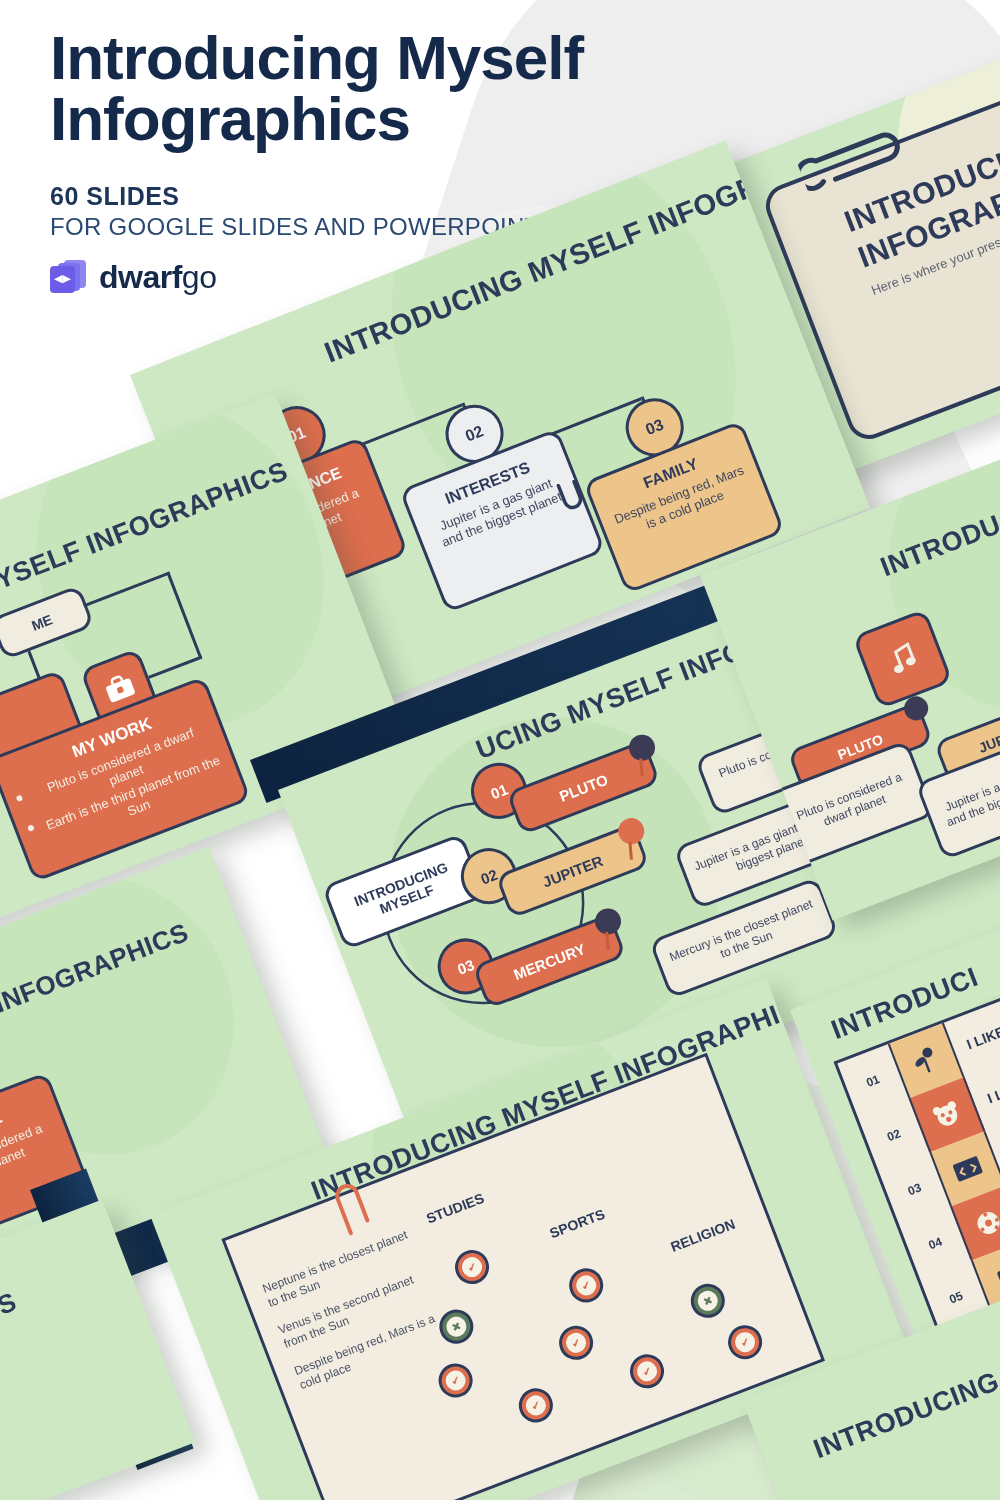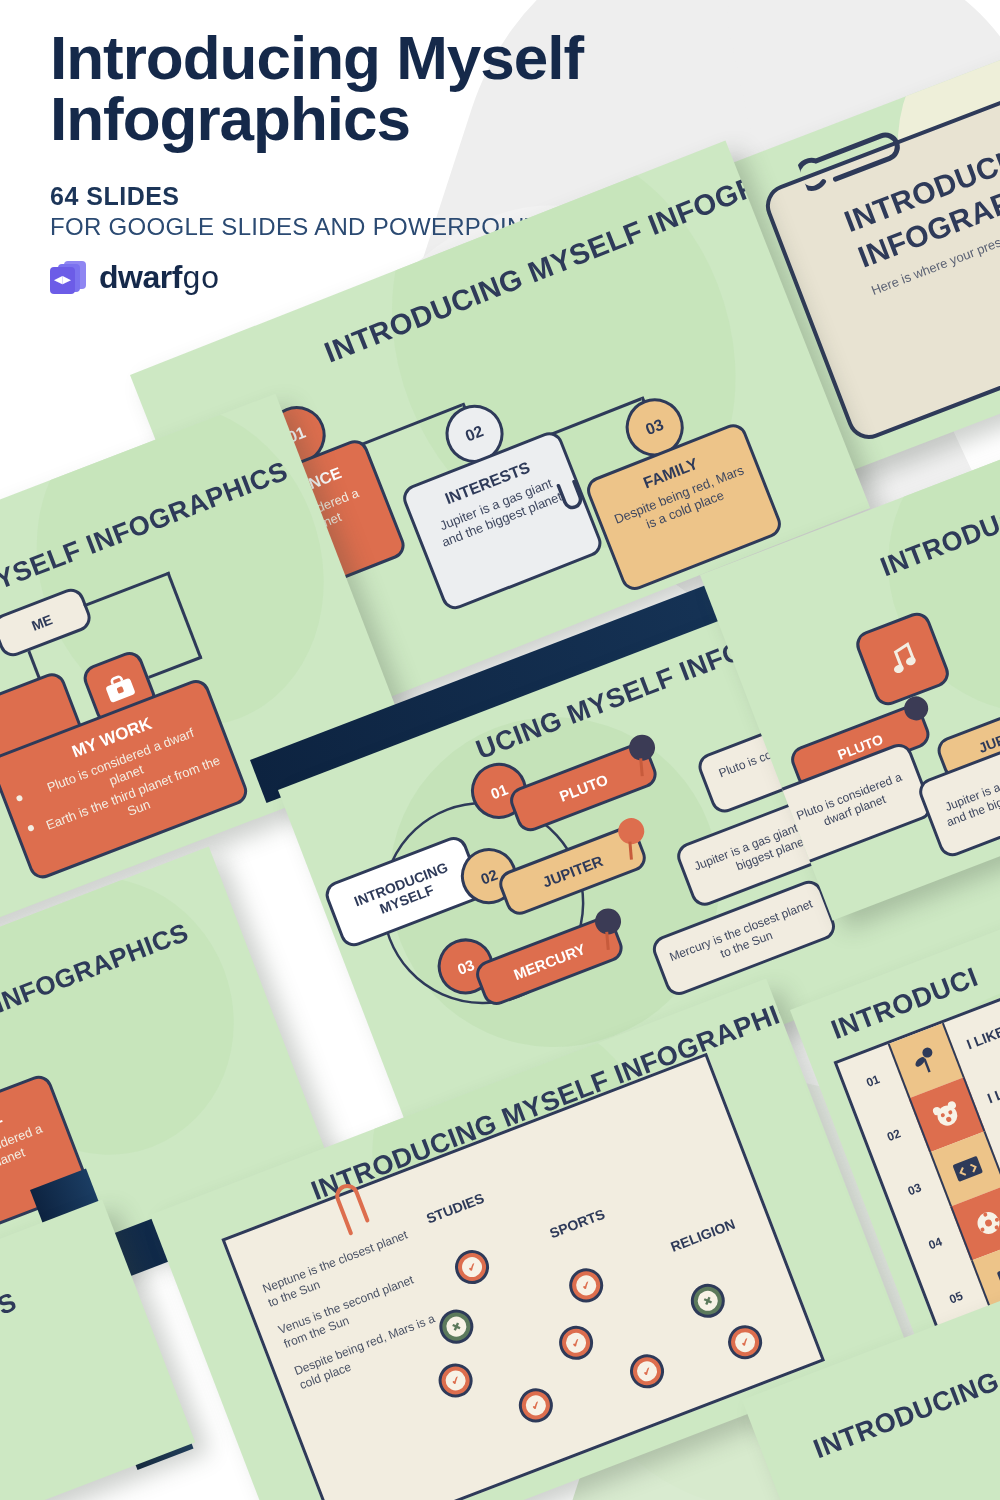--- a/index.html
+++ b/index.html
@@ -75,21 +75,21 @@
   .logo-row { display:flex; align-items:center; gap:9px; margin-top:18px; }
   .logo-mark { position:relative; width:40px; height:34px; }
   .logo-mark i { position:absolute; display:block; border-radius:4px; }
   .logo-mark .l3 { left:14px; top:0;  width:22px; height:28px; background:#8f86f2; }
   .logo-mark .l2 { left:8px;  top:3px;width:22px; height:28px; background:#7b72ef; }
   .logo-mark .l1 { left:0;    top:6px;width:25px; height:27px; background:#6c5ce7; }
   .logo-mark .ar { left:4px; top:13px; width:17px; height:12px; background:transparent;
                    color:#fff; font-size:11px; line-height:12px; text-align:center;
                    font-family:"DejaVu Sans", sans-serif;}
   .logo-text { font-size:32px; font-weight:bold; color:#15294a; letter-spacing:-.5px;}
-  .logo-text .go { font-weight:normal;font-family:Liberation Mono, monospace; }
+  .logo-text .go { font-weight:normal; }
 
   .pin { position:absolute; border-radius:50%; }
   .pinstem { position:absolute; background:#c75b3c; }
 </style>
 </head>
 <body>
 
 <div id="root">
 
   <div class="wm wm-leaf1"></div>
@@ -97,21 +97,21 @@
   <div class="wm wm-leaf3"></div>
   <div class="wm wm-leaf4"></div>
   <div class="wm wm-leaf5"></div>
   <div class="wm-green1"></div>
 
   <div class="hdr">
     <h1>
       <span>Introducing Myself</span><br>
       <span>Infographics</span>
     </h1>
-    <div class="slides">64 SLIDES</div>
+    <div class="slides">60 SLIDES</div>
     <div class="forwho">FOR GOOGLE SLIDES AND POWERPOINT</div>
     <div class="logo-row">
       <span class="logo-mark">
         <i class="l3"></i>
           <i class="l2"></i>
           <i class="l1"></i>
         <i class="ar">◀▶</i>
       </span>
       <span class="logo-text"><span>dwarf</span><span class="go">go</span></span>
     </div>

